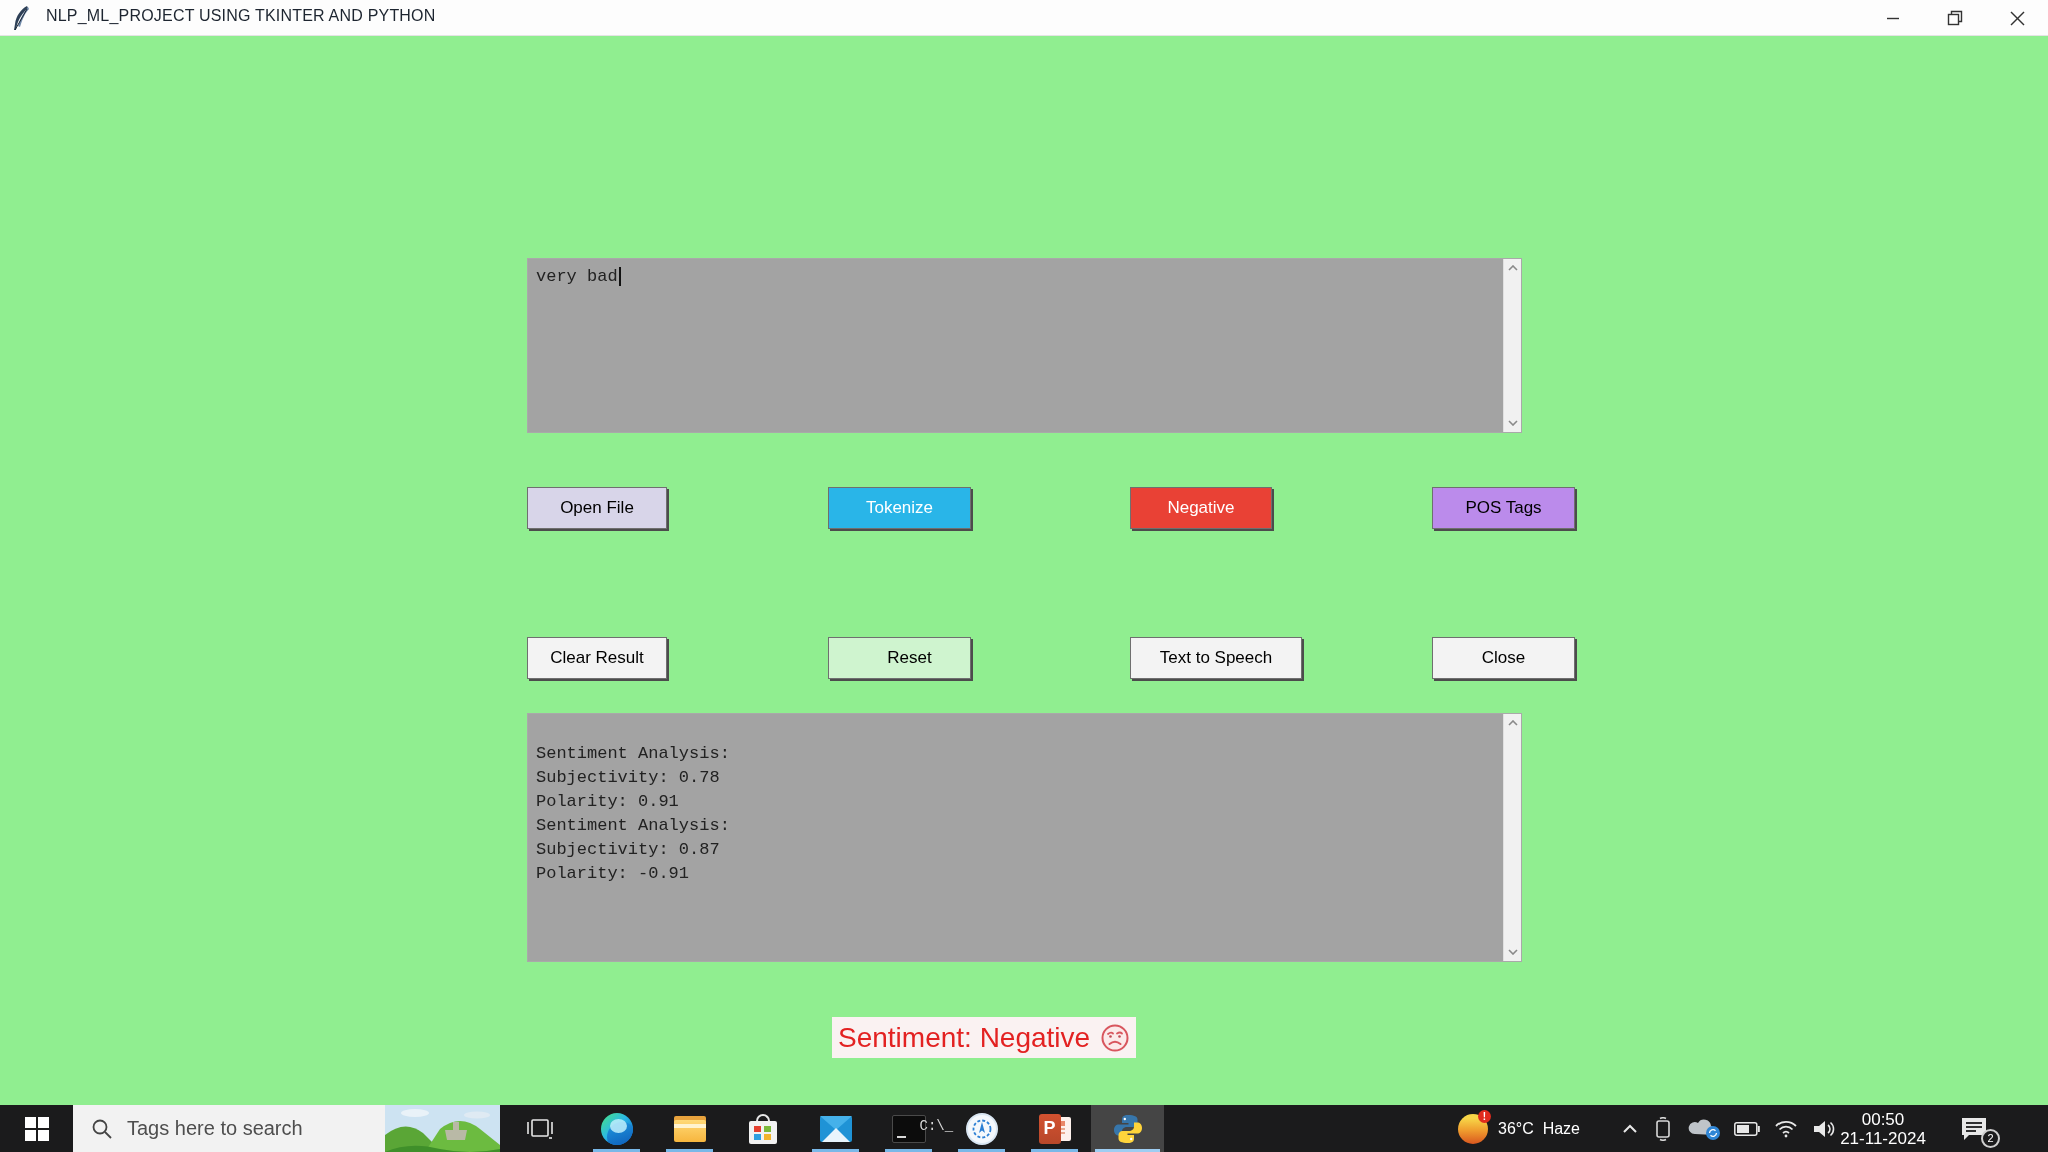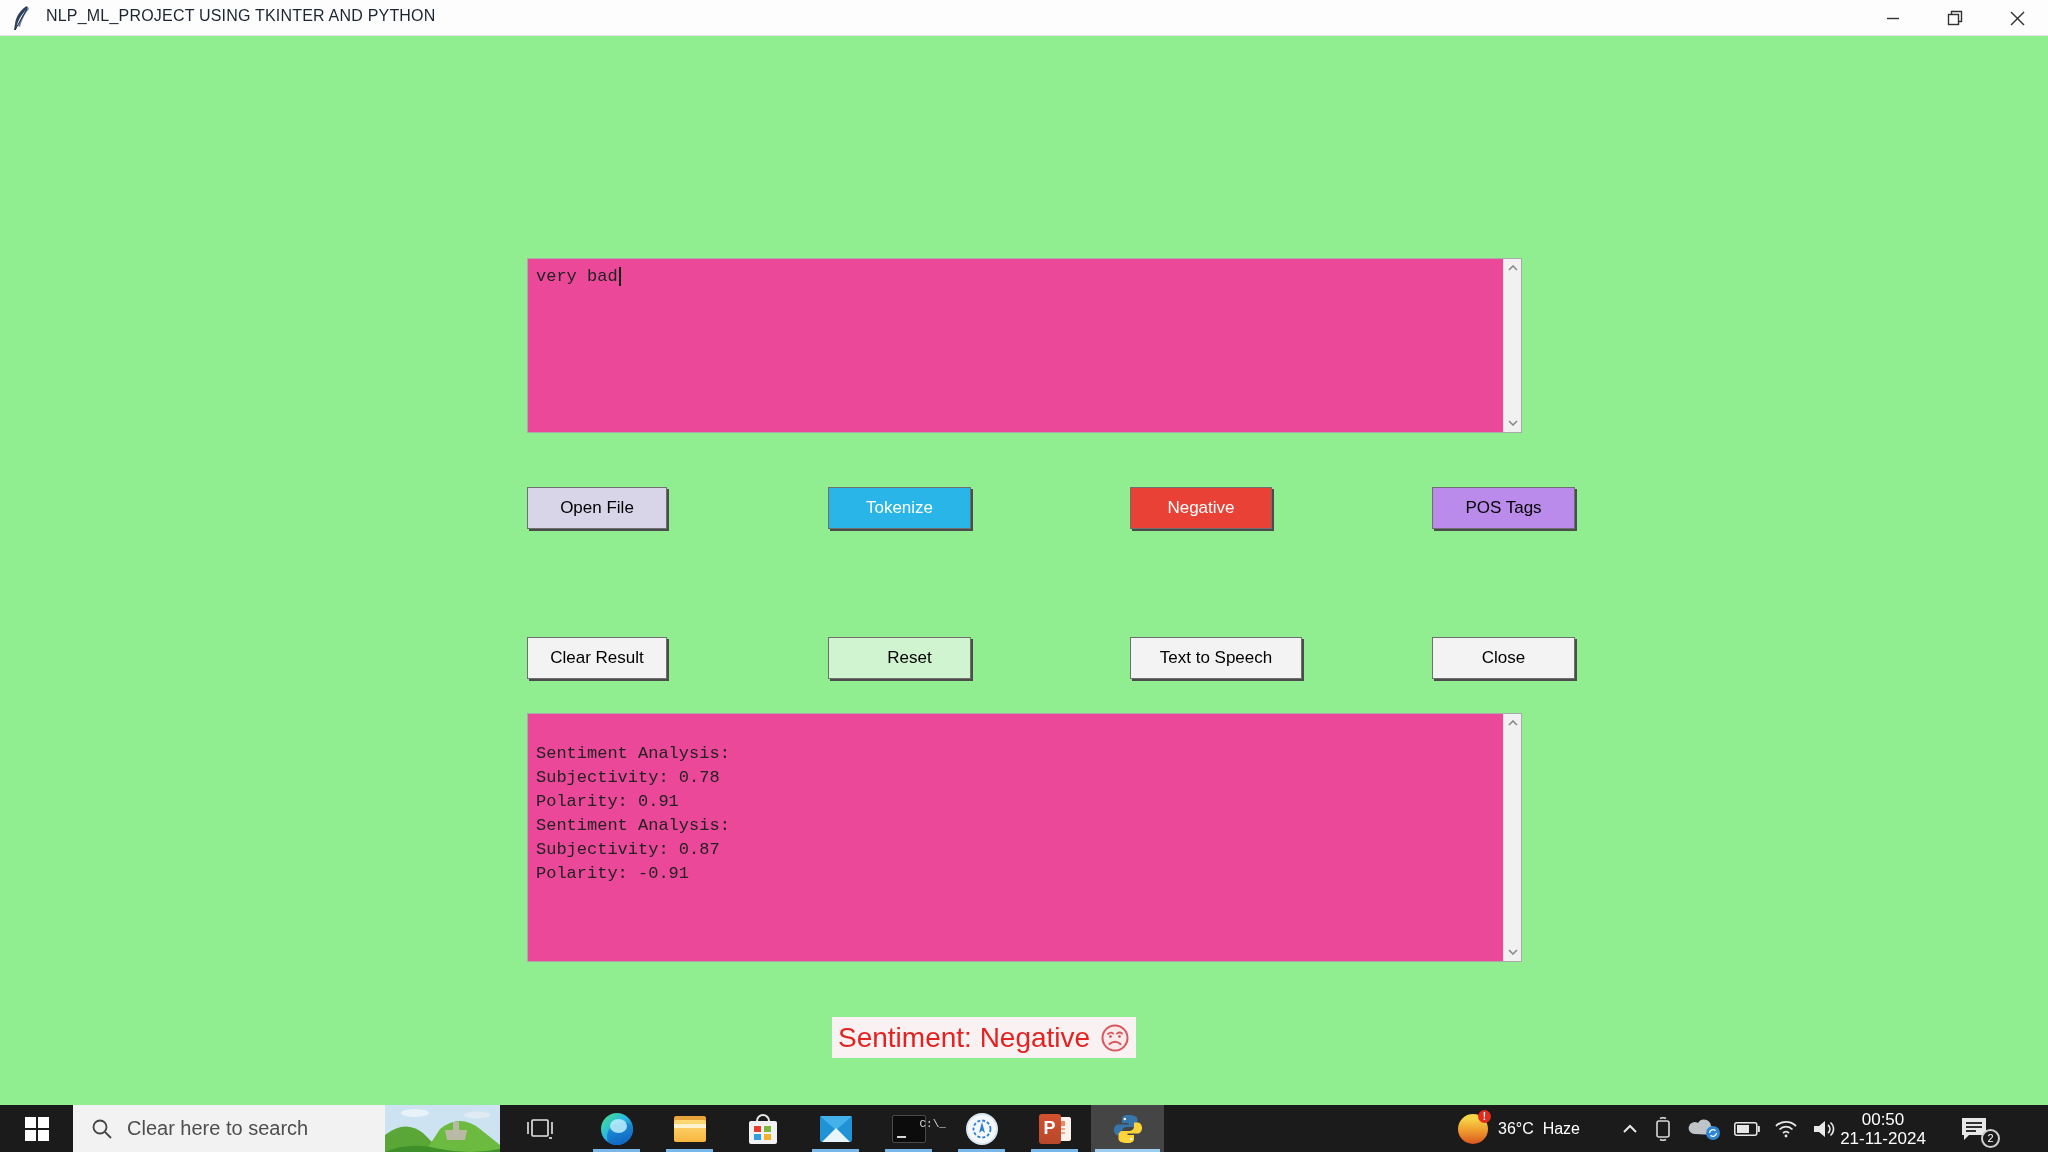--- a/index.html
+++ b/index.html
@@ -13,21 +13,21 @@
   .titlebar .title { position:absolute; left:46px; top:7px; font-size:16px; color:#1d2530; letter-spacing:.2px; white-space:nowrap; }
   .wincontrols { position:absolute; right:0; top:0; height:36px; display:flex; }
   .wc { width:62px; height:36px; display:flex; align-items:center; justify-content:center; color:#333; }
   .wc svg { display:block; }
 
   
   .heading { position:absolute; left:0; top:48px; width:2048px; text-align:center;
              font-size:64px; letter-spacing:2px; color:#D91414; font-weight:400; white-space:nowrap; }
 
   
-  .textbox { position:absolute; background:#ec4899; border:1px solid #a9a9a9; }
+  .textbox { position:absolute; background:#a3a3a3; border:1px solid #a9a9a9; }
   .tb-input { left:527px; top:258px; width:995px; height:175px; }
   .tb-results { left:527px; top:713px; width:995px; height:249px; }
   .textcontent { position:absolute; left:8px; top:6px; right:26px; font-family:"Liberation Mono", monospace; font-size:17px; color:#222; white-space:pre; line-height:24px; }
   .tb-results .textcontent { top:28px; }
   .caret { display:inline-block; width:2px; height:19px; background:#111; vertical-align:text-bottom; margin-left:1px; }
   .vscroll { position:absolute; right:0; top:0; bottom:0; width:18px; background:#f1f1f1; border-left:1px solid #e0e0e0; }
   .vscroll .arr { position:absolute; left:0; width:18px; height:18px; display:flex; align-items:center; justify-content:center; color:#8a8a8a; }
   .vscroll .up { top:0; } .vscroll .dn { bottom:0; }
 
   
@@ -179,21 +179,21 @@
       <rect x="0" y="13" width="11" height="11" fill="#fff"></rect>
         <rect x="13" y="13" width="11" height="11" fill="#fff"></rect>
     </svg>
   </div>
 
   <div class="searchbox">
     <svg class="mag" width="22" height="22" viewBox="0 0 22 22" fill="none" stroke="#444" stroke-width="1.8">
       <circle cx="9" cy="9" r="6.5"></circle>
         <line x1="14" y1="14" x2="20" y2="20"></line>
     </svg>
-    <span class="ph">Clear here to search</span>
+    <span class="ph">Tags here to search</span>
     <svg class="weather-art" viewBox="0 0 115 47">
       <rect width="115" height="47" fill="#cde3f2"></rect>
       <ellipse cx="30" cy="8" rx="14" ry="4" fill="#e9f2f8"></ellipse>
       <ellipse cx="92" cy="10" rx="13" ry="3.6" fill="#dfeaf3"></ellipse>
       <path d="M0 47 L0 30 Q20 14 38 28 L50 40 L50 47 Z" fill="#5aa636"></path>
       <path d="M40 47 L55 24 Q75 8 95 24 L115 40 L115 47 Z" fill="#6cbb40"></path>
       <path d="M60 25 h8 v-8 h6 v8 h8 l-2 10 h-18 Z" fill="#b9b9a6"></path>
       <path d="M0 47 Q25 36 55 44 Q85 50 115 44 L115 47 Z" fill="#3f8f2a"></path>
     </svg>
   </div>
@@ -241,21 +241,21 @@
       <svg width="32" height="26" viewBox="0 0 32 26">
         <rect x="0" y="0" width="32" height="26" rx="2" fill="#1f93d6"></rect>
         <path d="M0 0 L16 14 L32 0 Z" fill="#45b1ea"></path>
         <path d="M2 26 L16 12 L30 26 Z" fill="#e9f5fc"></path>
       </svg>
       <div class="under"></div>
     </div>
 
     <div class="slot">
       <div style="width:34px;height:28px;background:#0c0c0c;border:1px solid #4a4a4a;border-radius:2px;position:relative;">
-        <span style="position:absolute;left:3px;top:2px;color:#d8d8d8;font-family:'Liberation Mono',monospace;font-size:11px;padding-left:24px;">C:\_</span>
+        <span style="position:absolute;left:3px;top:2px;color:#d8d8d8;font-family:'Liberation Mono',monospace;font-size:14px;padding-left:24px;">C:\_</span>
         <div style="position:absolute;left:4px;bottom:4px;width:9px;height:2px;background:#d8d8d8;"></div>
       </div>
       <div class="under"></div>
     </div>
 
     <div class="slot">
       <div style="width:32px;height:32px;border-radius:50%;background:#f4f8fc;border:2px solid #d9e6f2;display:flex;align-items:center;justify-content:center;">
         <svg width="22" height="22" viewBox="0 0 22 22" fill="none" stroke="#2b7fd4" stroke-width="1.8">
           <circle cx="11" cy="11" r="8.5" stroke-dasharray="3 2"></circle>
           <path d="M11 4 L14 15 L11 12.5 L8 15 Z" fill="#2b7fd4" stroke="none"></path>

